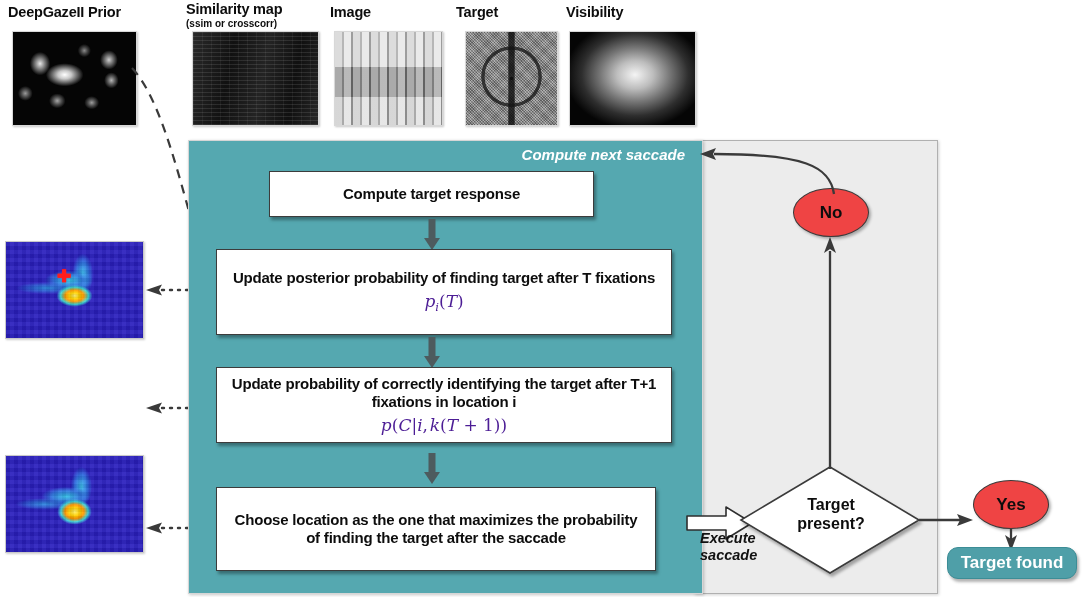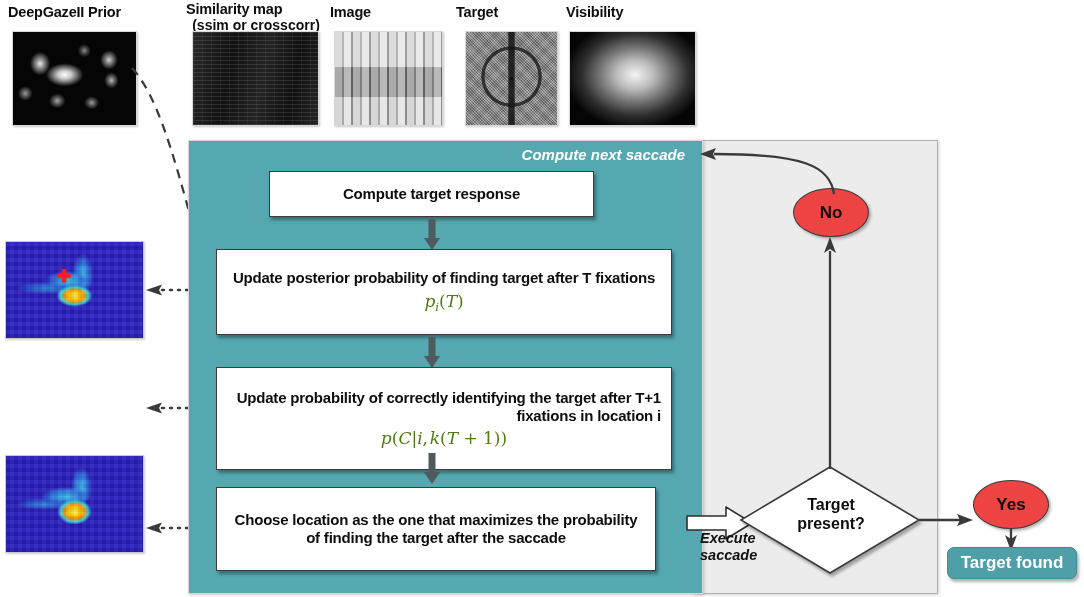--- a/index.html
+++ b/index.html
@@ -2,21 +2,21 @@
 <html><head>
 <meta charset="utf-8">
 <style>
   html,body{margin:0;padding:0;background:#ffffff;}
   body{width:1084px;height:597px;position:relative;overflow:hidden;
        font-family:"Liberation Sans", sans-serif;color:#0d0d0d;}
   .abs{position:absolute;}
 
   
   .col-title{font-size:14.5px;font-weight:bold;line-height:1.05;letter-spacing:-.2px;}
-  .col-sub{font-size:14px;font-weight:bold;text-align:center;line-height:1.1;margin-top:1px;}
+  .col-sub{font-size:10px;font-weight:bold;text-align:left;line-height:1.1;margin-top:1px;}
 
   
   .thumb{box-sizing:border-box;border:1px solid #d8d8d8;box-shadow:1px 1px 2px rgba(0,0,0,.22);background:#000;}
 
   .prior{background:
      radial-gradient(ellipse 26px 16px at 42% 46%, #ffffff 0%, #c8c8c8 26%, rgba(40,40,40,0) 72%),
      radial-gradient(ellipse 13px 15px at 22% 34%, #e8e8e8 0%, #7a7a7a 38%, rgba(20,20,20,0) 78%),
      radial-gradient(ellipse 11px 12px at 78% 30%, #cfcfcf 0%, #6a6a6a 40%, rgba(20,20,20,0) 80%),
      radial-gradient(ellipse 9px 10px at 80% 52%, #b8b8b8 0%, #5a5a5a 40%, rgba(20,20,20,0) 80%),
      radial-gradient(ellipse 9px 9px at 10% 66%, #9a9a9a 0%, #4a4a4a 42%, rgba(20,20,20,0) 82%),
@@ -72,21 +72,21 @@
   .teal-panel{background:#55a8b0;border:1px solid #d6d6d6;box-shadow:1px 1px 3px rgba(0,0,0,.22);}
   .gray-panel{background:#ececec;border:1px solid #b0b0b0;box-shadow:1px 1px 3px rgba(0,0,0,.18);}
   .panel-title{font-size:15px;font-weight:bold;font-style:italic;color:#ffffff;text-align:right;}
 
   
   .pbox{box-sizing:border-box;background:#fff;border:1px solid #3c3c3c;
         box-shadow:2px 3px 3px rgba(0,0,0,.35);
         display:flex;flex-direction:column;align-items:center;justify-content:center;
         text-align:center;padding:6px 10px;}
   .pbox .txt{font-size:15px;font-weight:bold;line-height:1.18;letter-spacing:-.2px;}
-  .formula{font-family:"DejaVu Serif", serif;font-size:17px;color:#4d7c0f;margin-top:4px;white-space:nowrap;}
+  .formula{font-family:"DejaVu Serif", serif;font-size:17px;color:#4c1d95;margin-top:4px;white-space:nowrap;}
   .formula i{font-style:italic;}
   .formula sub{font-size:.68em;font-style:italic;}
   .formula .op{font-style:normal;}
 
   
   .ellipse{box-sizing:border-box;background:#ef4444;border:1.6px solid #3a3a3a;border-radius:50%;
            box-shadow:2px 2px 3px rgba(0,0,0,.3);
            display:flex;align-items:center;justify-content:center;
            font-size:17px;font-weight:bold;}
   .found-btn{box-sizing:border-box;background:#4f9fa8;border:1.5px solid #3c8d96;border-radius:7px;
@@ -161,21 +161,21 @@
   <div class="formula">
     <i>p</i><sub>i</sub><span class="op">(</span><i>T</i><span class="op">)</span>
   </div>
 </div>
 
 <svg class="abs" style="left:424px;top:337px;width:16px;height:32px;">
   <line x1="8" y1="0" x2="8" y2="20" stroke="#4d5b5e" stroke-width="7"></line>
   <path d="M0,19 L16,19 L8,31 z" fill="#4d5b5e"></path>
 </svg>
 
-<div class="abs pbox" style="left:216px;top:367px;width:456px;height:103px;text-align:right;">
+<div class="abs pbox" style="left:216px;top:367px;width:456px;height:76px;">
   <div class="txt">Update probability of correctly identifying the target after T+1 fixations in location i</div>
   <div class="formula">
     <i>p</i>(<i>C</i>|<i>i</i>, <i>k</i>(<i>T</i> + 1))
   </div>
 </div>
 
 <svg class="abs" style="left:424px;top:453px;width:16px;height:32px;">
   <line x1="8" y1="0" x2="8" y2="20" stroke="#4d5b5e" stroke-width="7"></line>
   <path d="M0,19 L16,19 L8,31 z" fill="#4d5b5e"></path>
 </svg>
@@ -226,15 +226,15 @@
 
 <div class="abs ellipse" style="left:973px;top:480px;width:76px;height:49px;">
   <span>Yes</span>
 </div>
 
 <svg class="abs" style="left:1003px;top:529px;width:16px;height:24px;">
   <line x1="8" y1="0" x2="8" y2="10" stroke="#3a3a3a" stroke-width="2.3"></line>
   <path d="M8,22 L2,6 L8,10 L14,6 z" fill="#3a3a3a"></path>
 </svg>
 
-<div class="abs found-btn" style="left:947px;top:547px;width:130px;height:32px;">
+<div class="abs found-btn" style="left:947px;top:547px;width:130px;height:32px;border-radius:11px;">
   <span>Target found</span>
 </div>
 
 </body></html>

